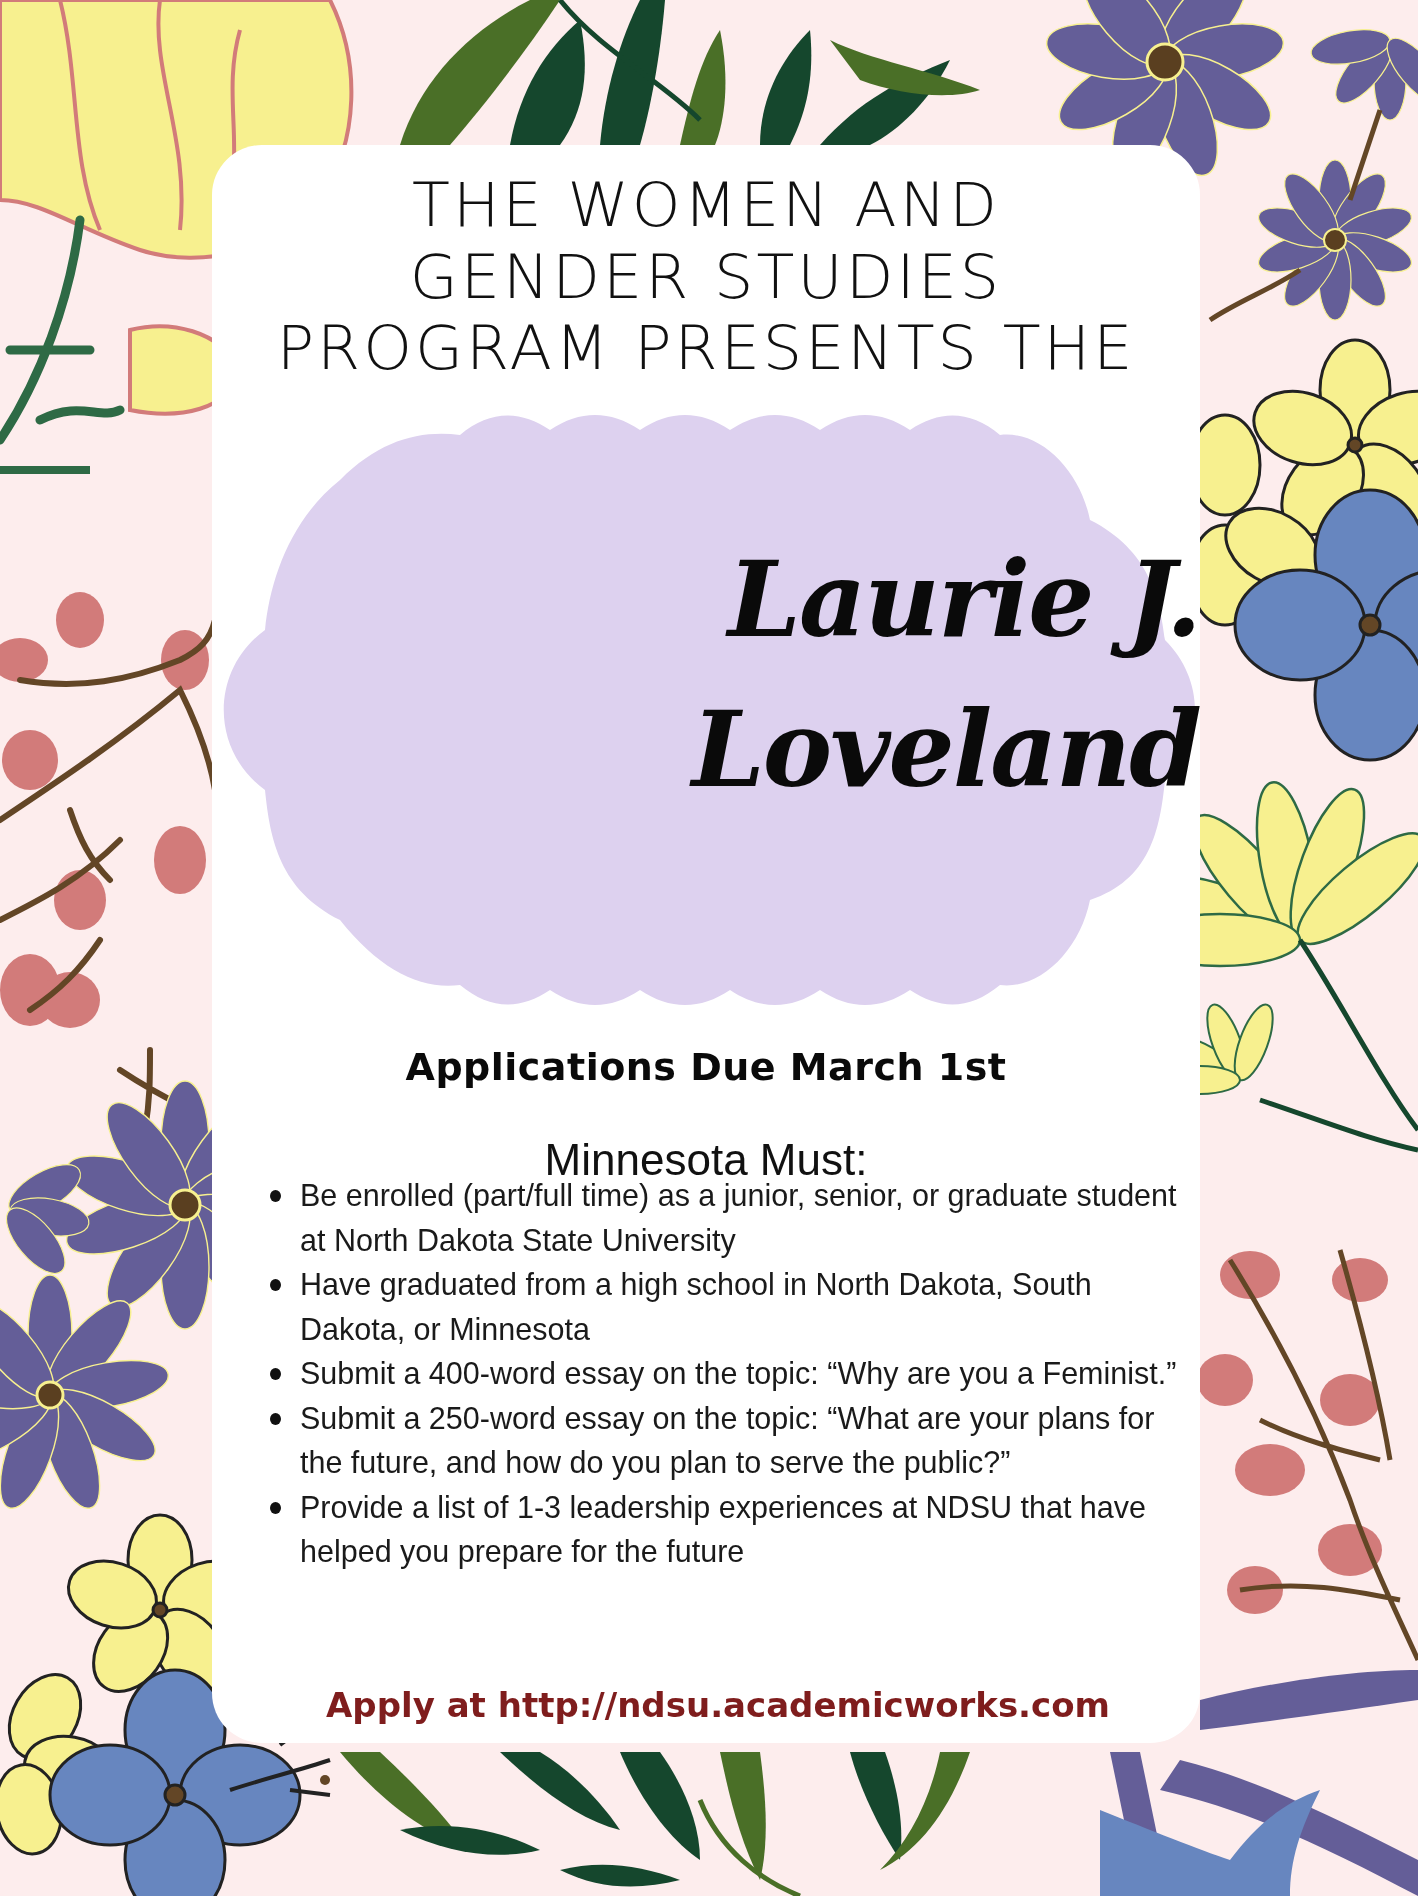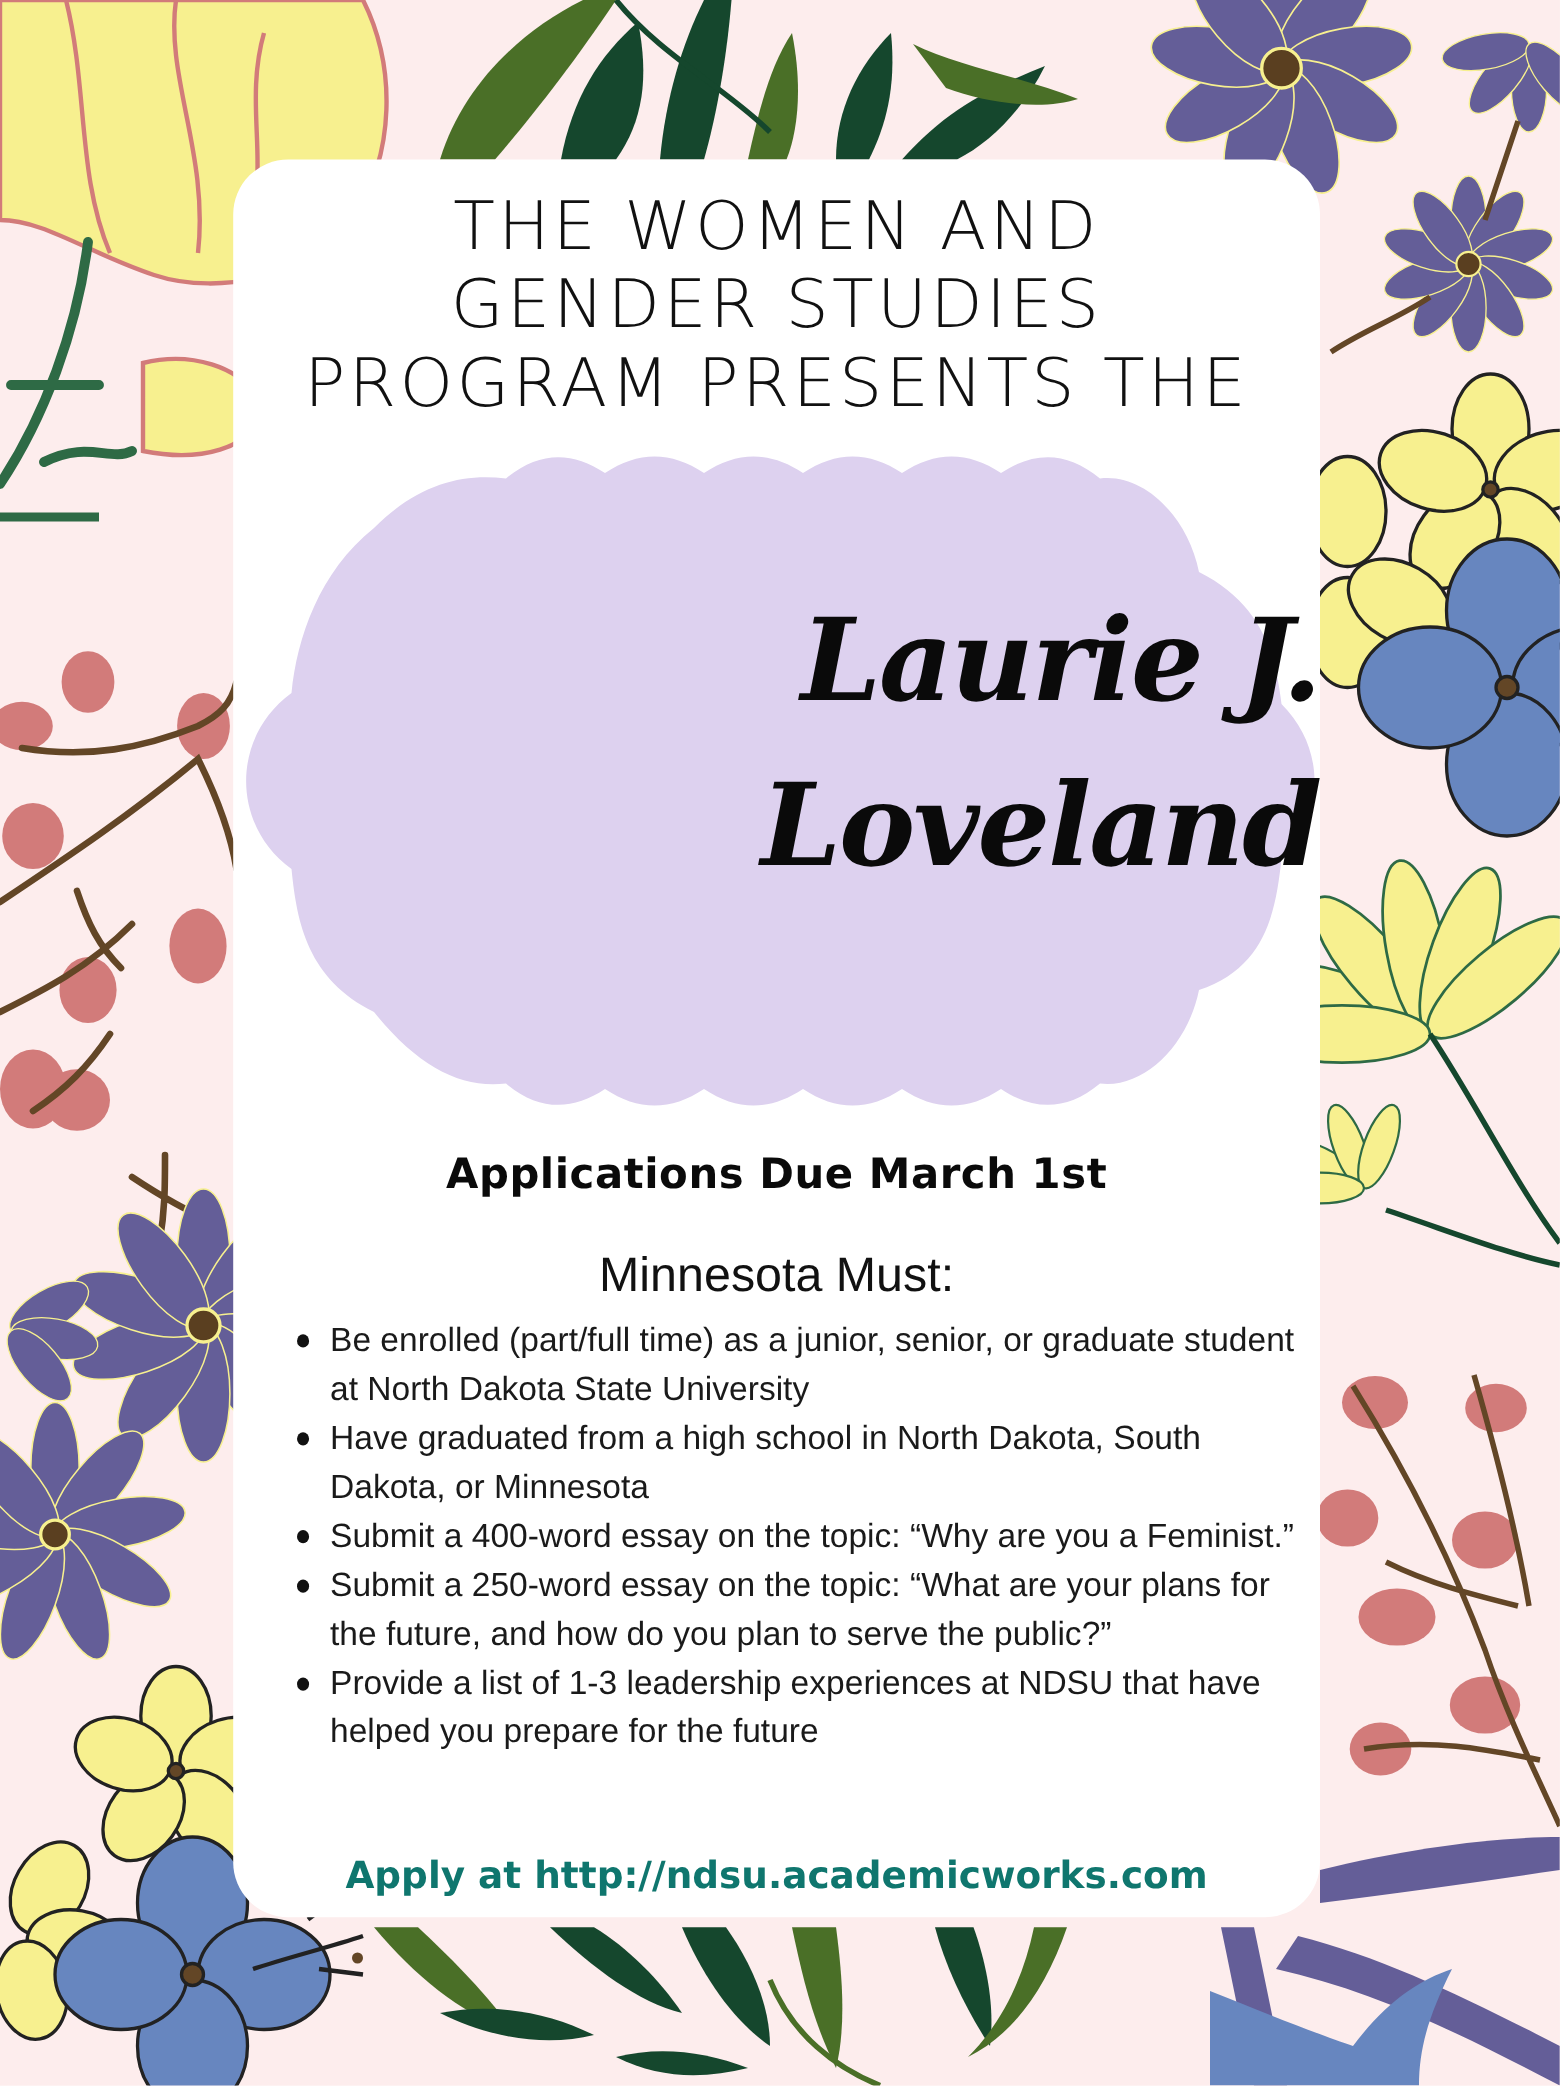--- a/index.html
+++ b/index.html
@@ -25,32 +25,32 @@
   .due {
     position: absolute; left: 0; top: 900px; width: 100%; text-align: center;
     font-family: "DejaVu Sans", sans-serif; font-weight: bold; font-size: 38px; color: #0a0a0a;
     letter-spacing: 0.5px;
   }
   .recip-title {
     position: absolute; left: 0; top: 990px; width: 100%; text-align: center;
     font-family: "Liberation Sans", sans-serif; font-size: 44px; color: #111; font-weight: normal;
   }
   .reqs {
-    position: absolute; left: 58px; top: 1051px; width: 920px; list-style: none;
+    position: absolute; left: 58px; top: 1028px; width: 920px; list-style: none;
   }
   .reqs li {
     position: relative; padding-left: 30px; font-family: "Liberation Sans", sans-serif;
     font-size: 30.5px; line-height: 44.5px; color: #1a1a1a;
   }
   .reqs li .bullet {
     position: absolute; left: 0; top: 17px; width: 11px; height: 12px; border-radius: 50%; background: #111;
   }
   .apply {
-    position: absolute; left: 0; top: 1540px; width: 100%; text-align: center;
-    font-family: "DejaVu Sans", sans-serif; font-weight: bold; font-size: 34px; color: #0f766e;
+    position: absolute; left: 12px; top: 1540px; width: 100%; text-align: center;
+    font-family: "DejaVu Sans", sans-serif; font-weight: bold; font-size: 34px; color: #7f1d1d;
   }
 </style>
 </head>
 <body>
 
 <svg class="bg" viewBox="0 0 1418 1896" xmlns="http://www.w3.org/2000/svg">
   <rect width="1418" height="1896" fill="#fdeded"></rect>
 
   <g>
     <path d="M0 0 L330 0 C360 60 360 140 320 200 C290 250 200 270 140 250 C80 230 40 200 0 200 Z" fill="#f7f08f" stroke="#d27b7a" stroke-width="4"></path>

